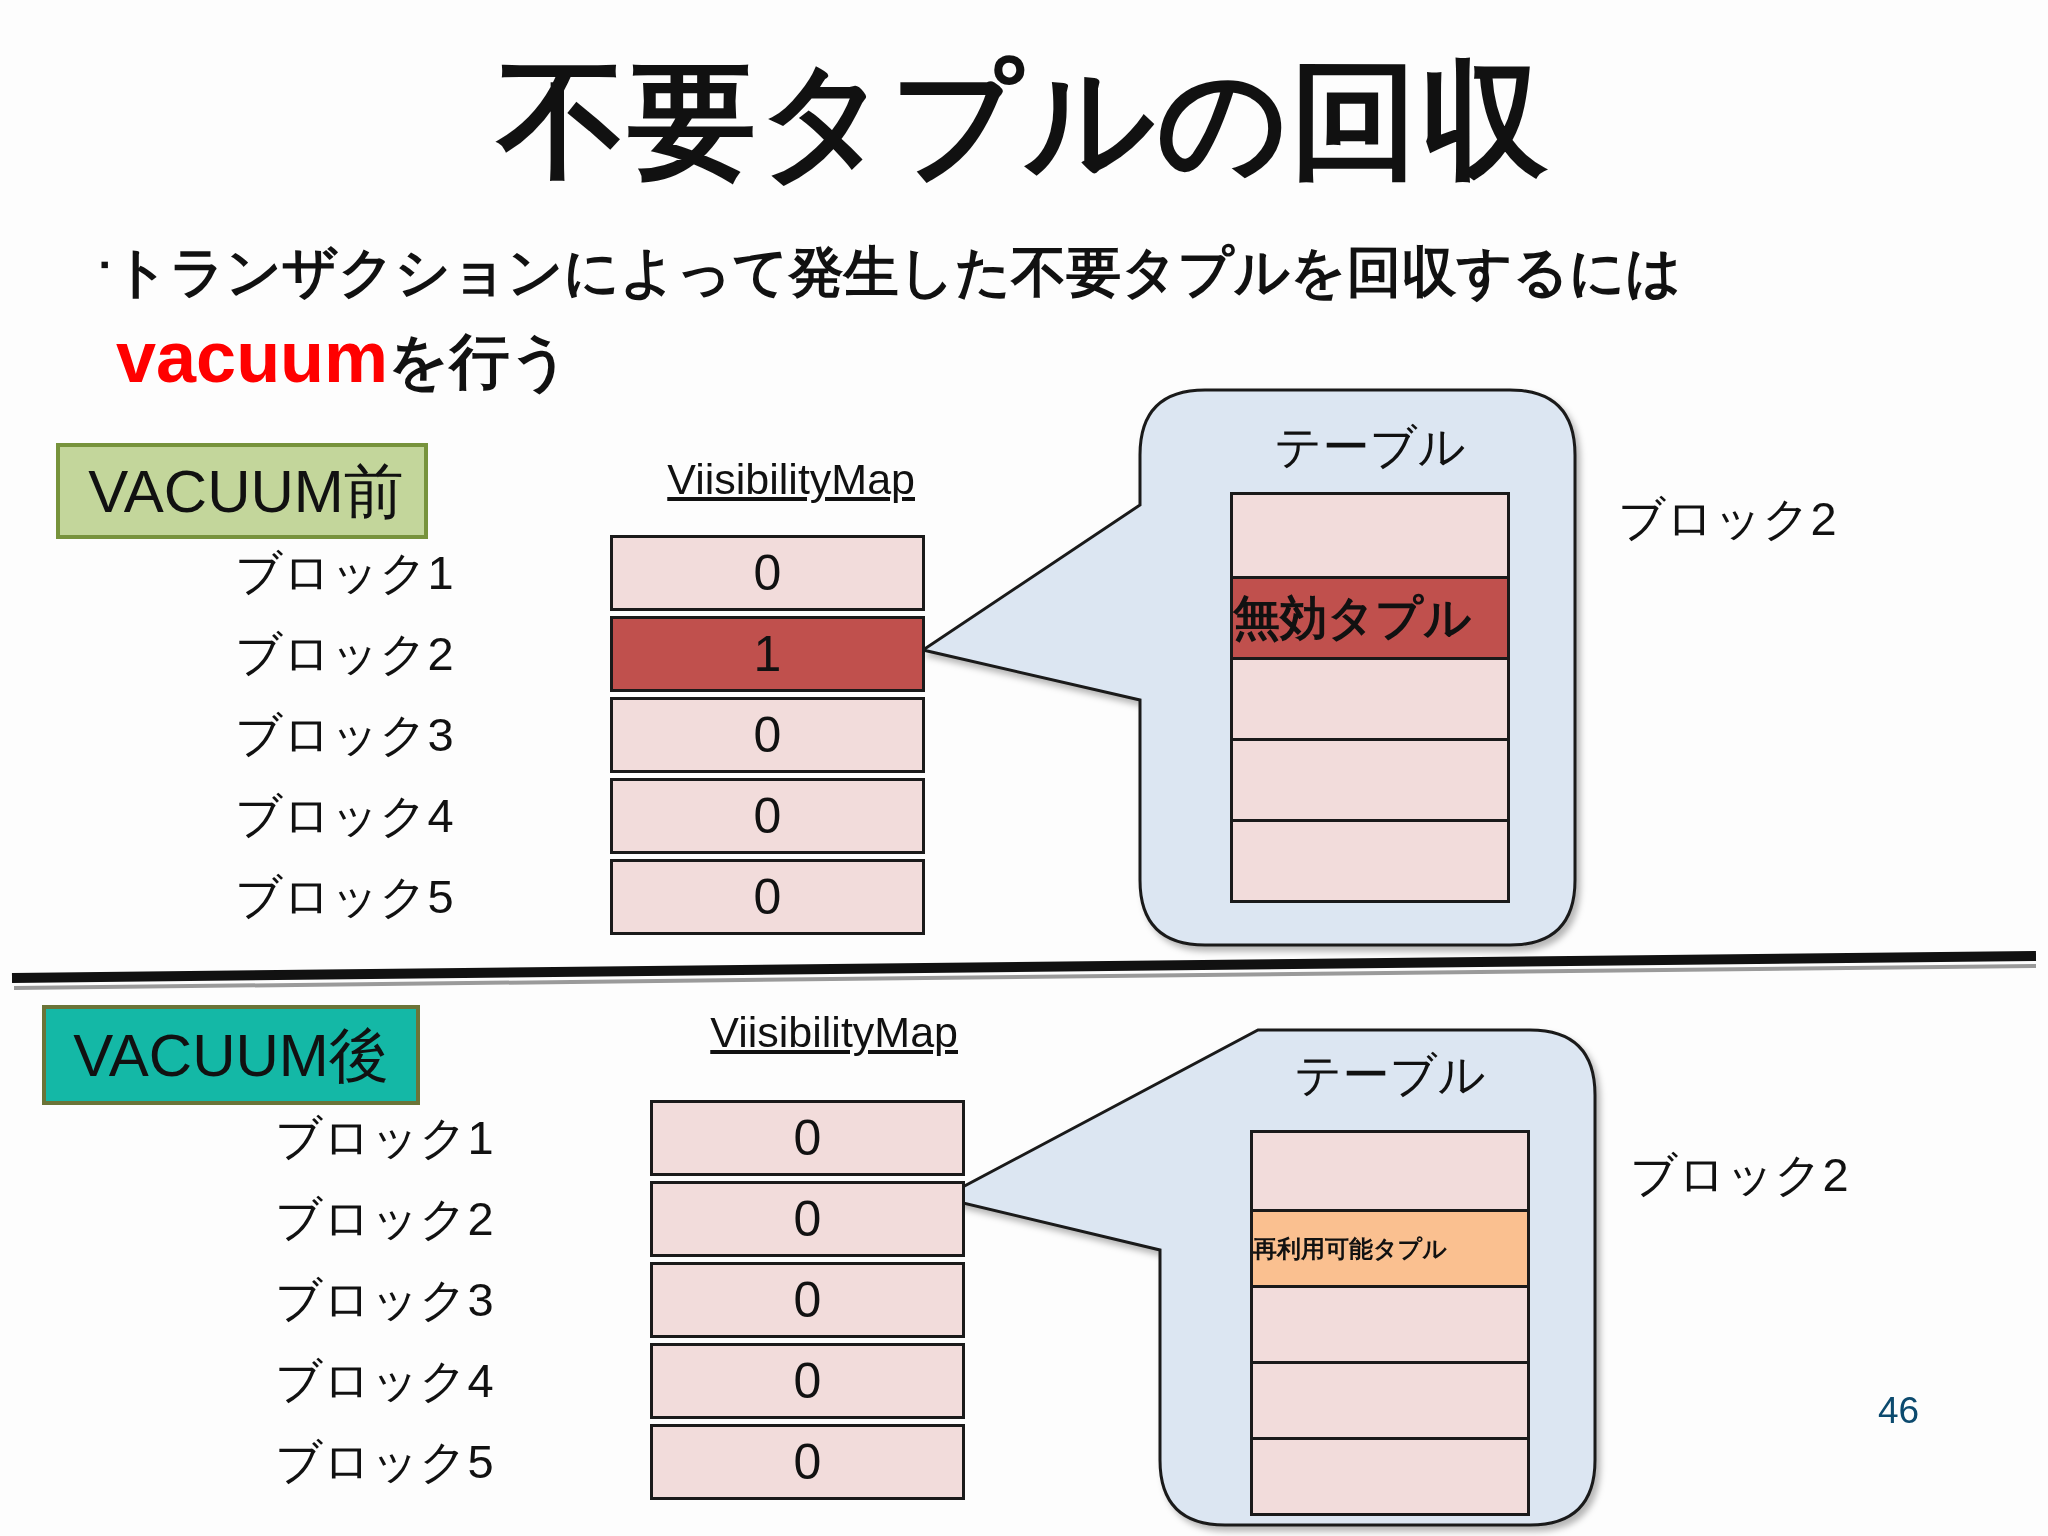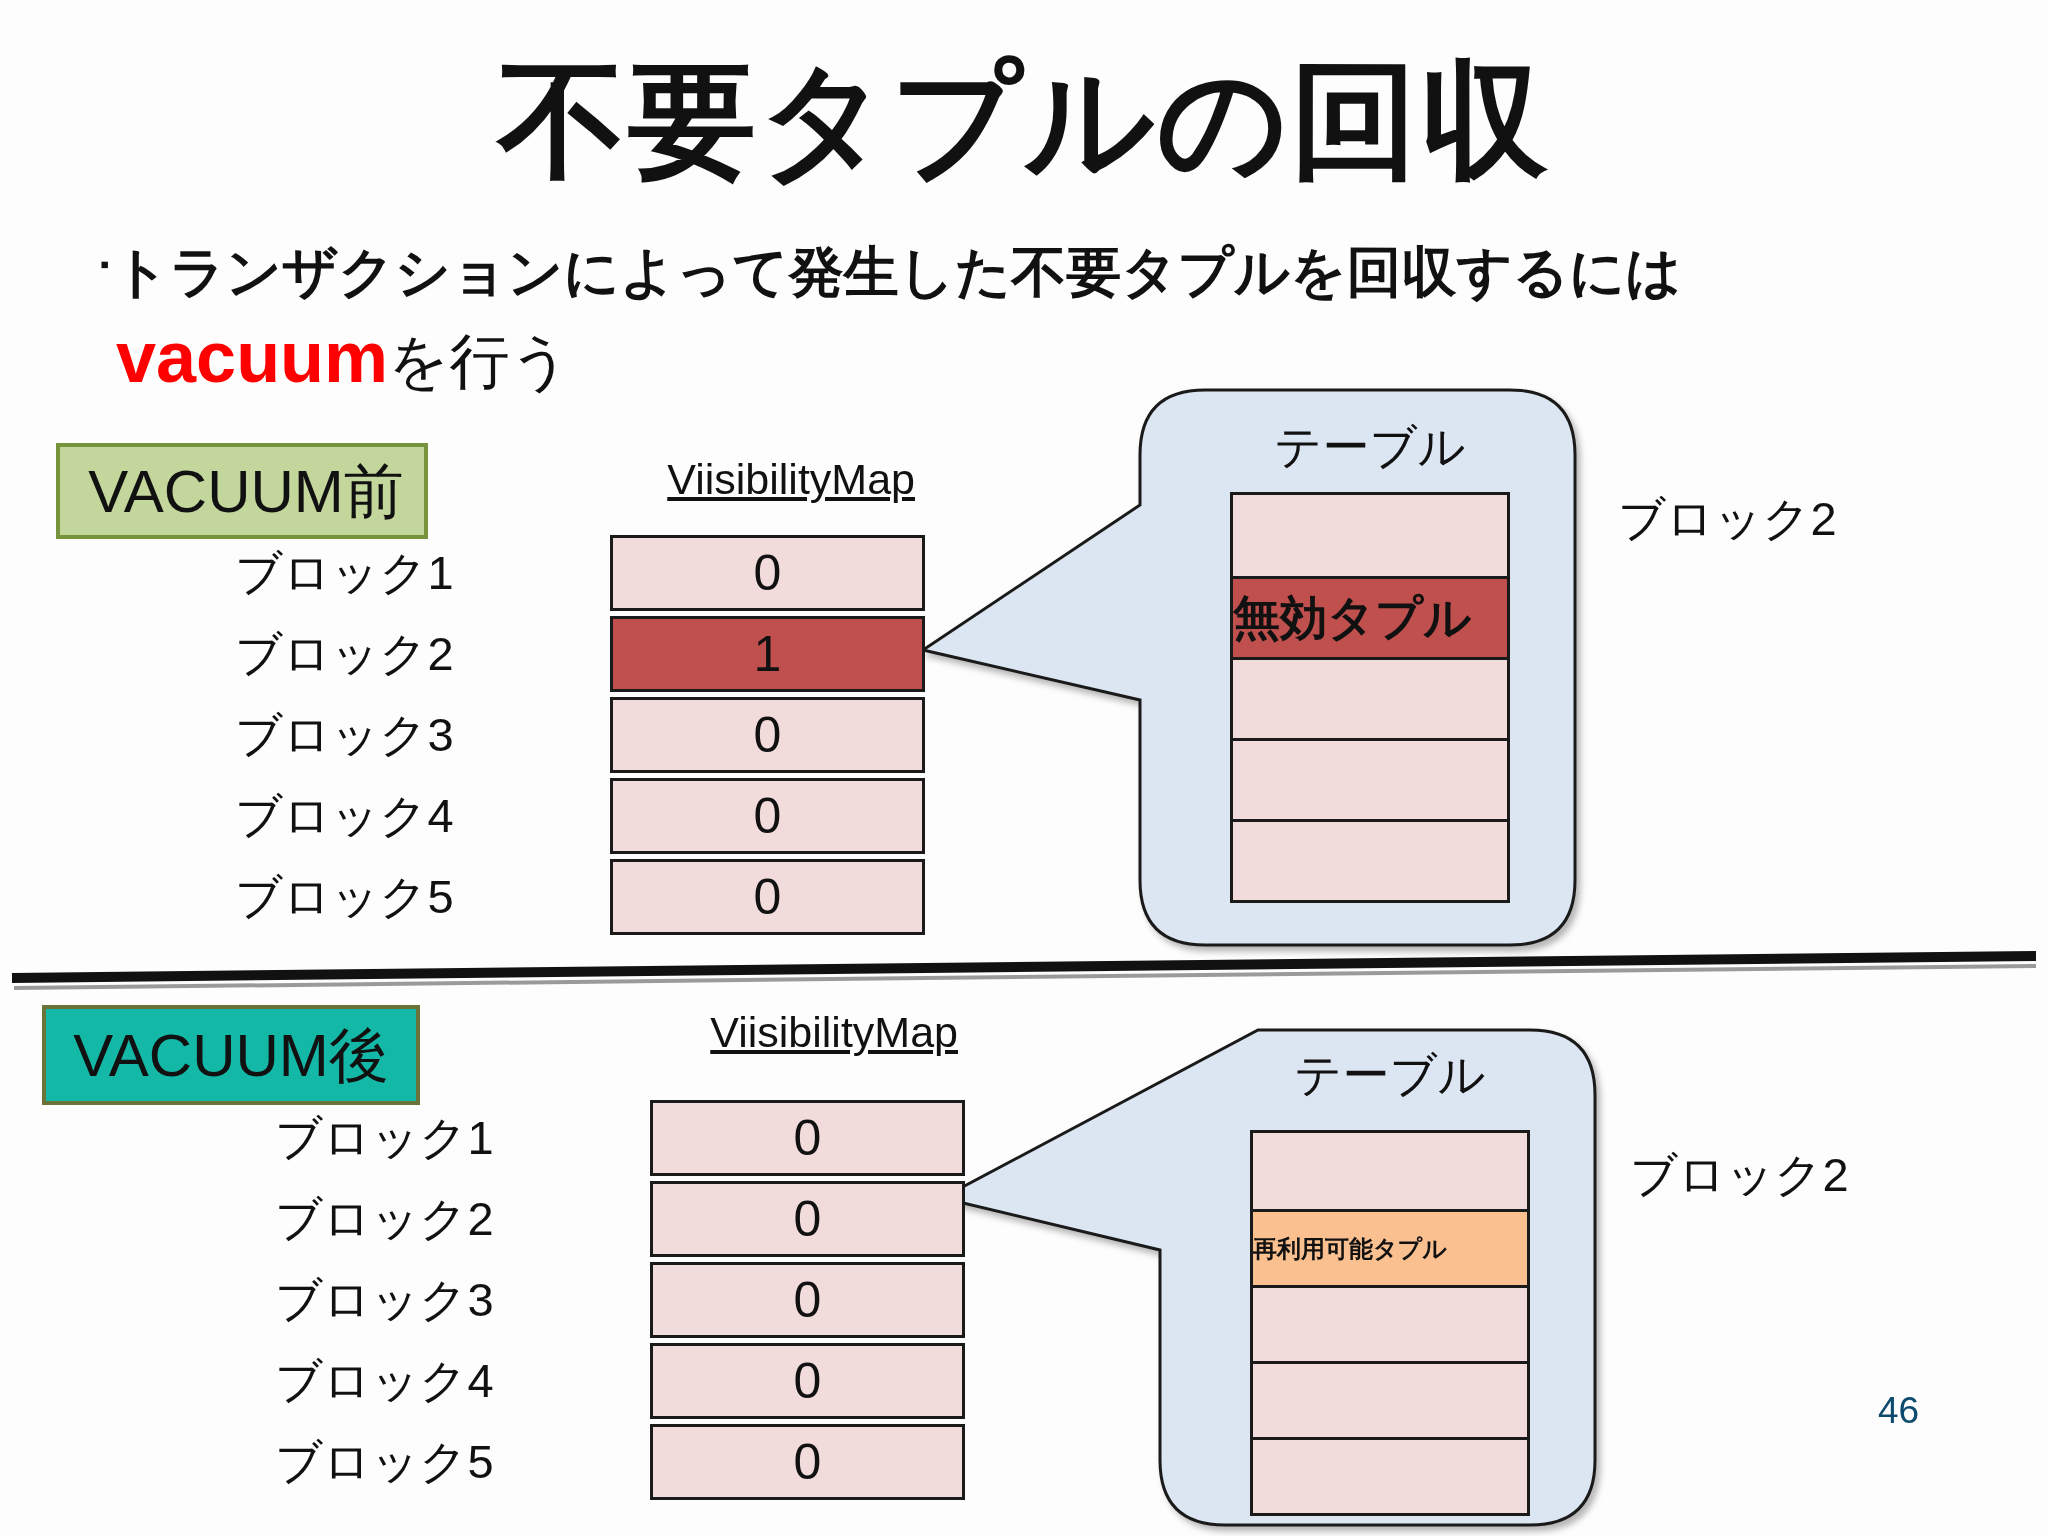--- a/index.html
+++ b/index.html
@@ -7,21 +7,21 @@
          font-family:"Liberation Sans","DejaVu Sans",sans-serif;color:#111;}
   #shapes{position:absolute;left:0;top:0;z-index:0;}
   #shapes path{filter:drop-shadow(4px 5px 3px rgba(0,0,0,.28));}
   .abs{position:absolute;z-index:1;}
 
   .title{left:0;right:0;top:36px;text-align:center;font-size:128px;font-weight:700;letter-spacing:2px;}
   .bullet1{left:100px;top:236px;font-size:55px;font-weight:600;white-space:nowrap;}
   .bullet1 .marker{font-size:26px;vertical-align:18px;margin-right:4px;}
   .bullet2{left:116px;top:316px;white-space:nowrap;}
   .bullet2 .em{font-size:72px;font-weight:800;}
-  .bullet2 .rest{font-size:60px;font-weight:400;}
+  .bullet2 .rest{font-size:60px;font-weight:700;}
 
   .tag{box-sizing:border-box;text-align:center;font-size:60px;}
   .tag-green{left:56px;top:443px;width:372px;height:96px;line-height:90px;background:#c3d69b;border:4px solid #77933c;padding-left:8px;}
   .tag-blue{left:42px;top:1005px;width:378px;height:100px;line-height:94px;background:#14b8a6;border:4px solid #6b7438;}
 
   .vmtitle{font-size:43px;width:360px;text-align:right;white-space:nowrap;text-decoration:underline;}
   .vmtitle.before{left:555px;top:455px;}
   .vmtitle.after{left:598px;top:1008px;}
 
   .map{display:flex;flex-direction:column;gap:5px;}

